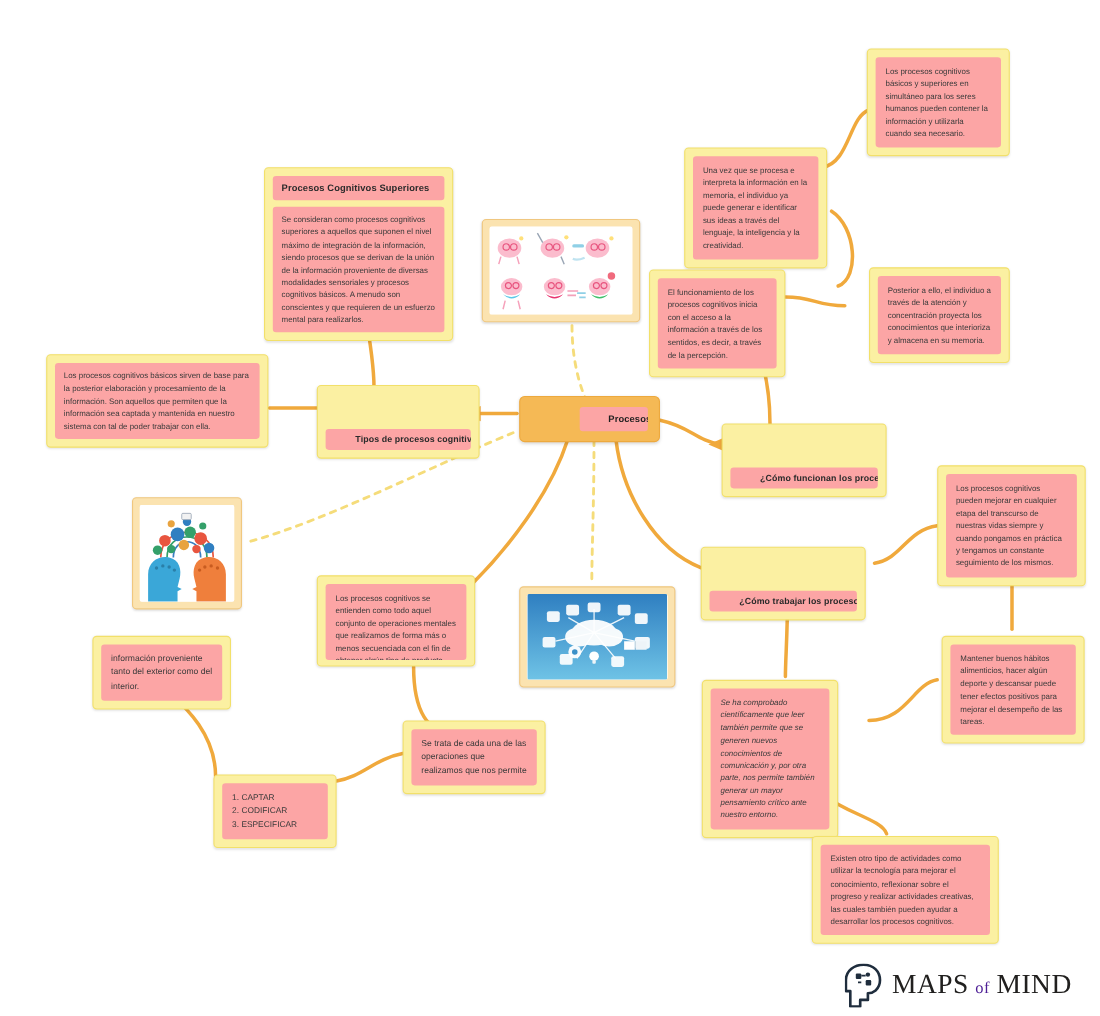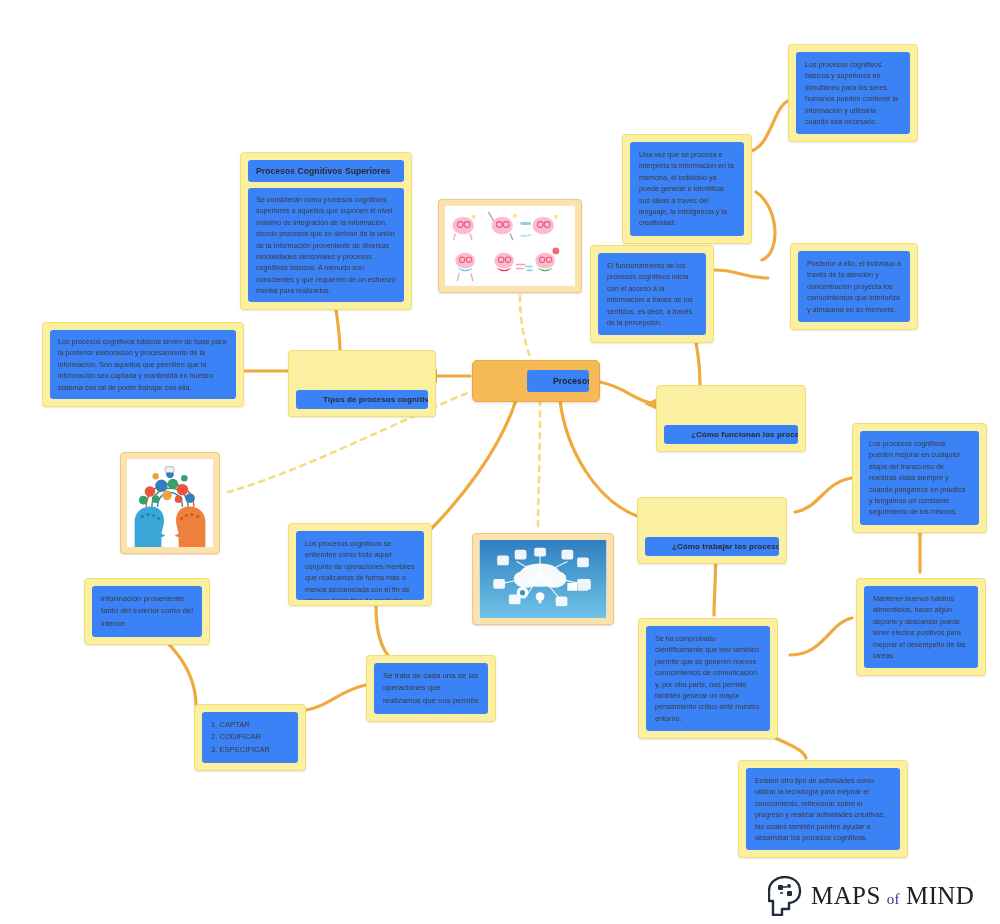--- a/index.html
+++ b/index.html
@@ -37,21 +37,21 @@
     position: absolute;
     box-sizing: border-box;
     background: #fbf0a2;
     border: 1px solid #f2e06a;
     border-radius: 4px;
     padding: 7px;
     box-shadow: 0 1px 2px rgba(0,0,0,0.10);
   }
   .node .inner {
     box-sizing: border-box;
-    background: #3b82f6;
+    background: #fca5a5;
     border-radius: 3px;
     padding: 6px 8px;
     overflow: hidden;
   }
   .node .title {
     font-weight: bold;
     font-size: 8.5px;
     color: #2b2b2b;
     letter-spacing: 0.1px;
     white-space: nowrap;
@@ -269,21 +269,21 @@
       <div class="body">Los procesos cognitivos pueden mejorar en cualquier etapa del transcurso de nuestras vidas siempre y cuando pongamos en práctica y tengamos un constante seguimiento de los mismos.</div>
     </div>
   </div>
 
   <div class="node plain" style="left:856px; top:578px; width:130px;">
     <div class="inner">
       <div class="body">Mantener buenos hábitos alimenticios, hacer algún deporte y descansar puede tener efectos positivos para mejorar el desempeño de las tareas.</div>
     </div>
   </div>
 
-  <div class="node plain" style="left:638px; top:618px; width:140px;">
+  <div class="node plain" style="left:638px; top:618px; width:124px;font-style:italic;">
     <div class="inner">
       <div class="body">Se ha comprobado científicamente que leer también permite que se generen nuevos conocimientos de comunicación y, por otra parte, nos permite también generar un mayor pensamiento crítico ante nuestro entorno.</div>
     </div>
   </div>
 
   <div class="node plain" style="left:738px; top:760px; width:170px;">
     <div class="inner">
       <div class="body">Existen otro tipo de actividades como utilizar la tecnología para mejorar el conocimiento, reflexionar sobre el progreso y realizar actividades creativas, las cuales también pueden ayudar a desarrollar los procesos cognitivos.</div>
     </div>
   </div>

